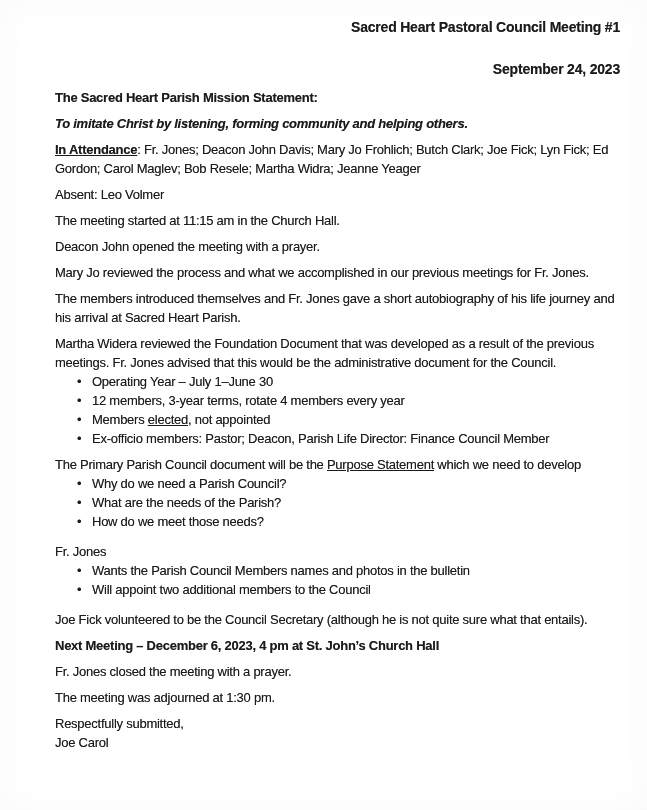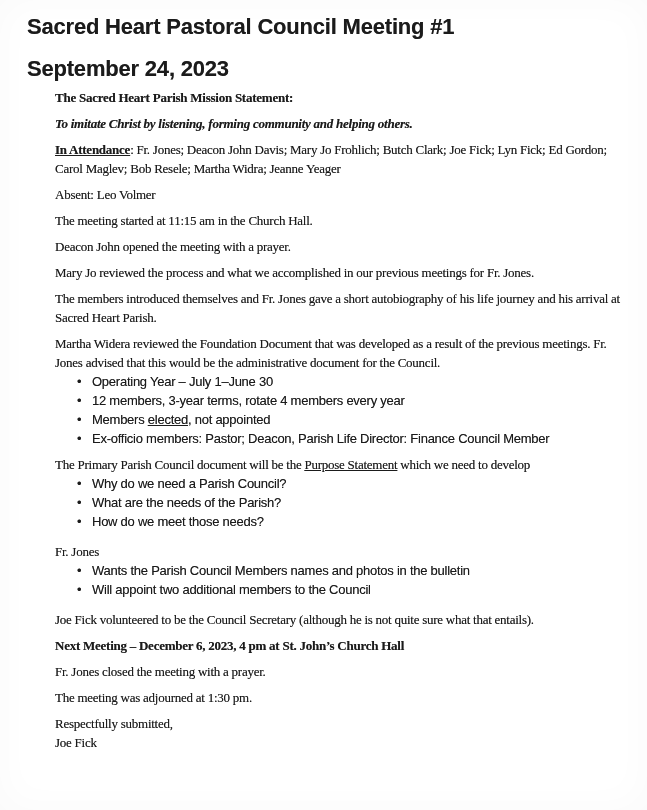--- a/index.html
+++ b/index.html
@@ -17,34 +17,33 @@
   .page {
     box-sizing: border-box;
     width: 647px;
     height: 810px;
     padding: 14px 27px 0 55px;
     background: #ffffff;
     box-shadow: inset 0 0 40px rgba(0,0,0,0.025);
     text-shadow: 0 0 0.6px rgba(27,27,27,0.55);
   }
   .title {
-    font-size: 22px;
+    font-size: 14px;
     font-weight: bold;
     line-height: 26px;
-    text-align: left;
+    text-align: right;
     letter-spacing: -0.2px;
     margin: 0 0 16px -28px;
   }
   .title.date { margin-bottom: 6px; }
   p {
     font-size: 13px;
     line-height: 19px;
     letter-spacing: -0.25px;
     margin: 0 0 7px 0;
-    font-family: Liberation Serif, serif;
   }
   ul {
     list-style: none;
     margin: 0 0 7px 0;
     padding: 0;
     font-size: 13px;
     letter-spacing: -0.25px;
   }
   li {
     position: relative;
@@ -114,15 +113,15 @@
 
   <p class="gap-lg nowrap">Joe Fick volunteered to be the Council Secretary (although he is not quite sure what that entails).</p>
 
   <p class="b">Next Meeting – December 6, 2023, 4 pm at St. John’s Church Hall</p>
 
   <p>Fr. Jones closed the meeting with a prayer.</p>
 
   <p>The meeting was adjourned at 1:30 pm.</p>
 
   <p class="nogap">Respectfully submitted,</p>
-  <p>Joe Fick</p>
+  <p>Joe Carol</p>
 
 </div>
 
 </body></html>

